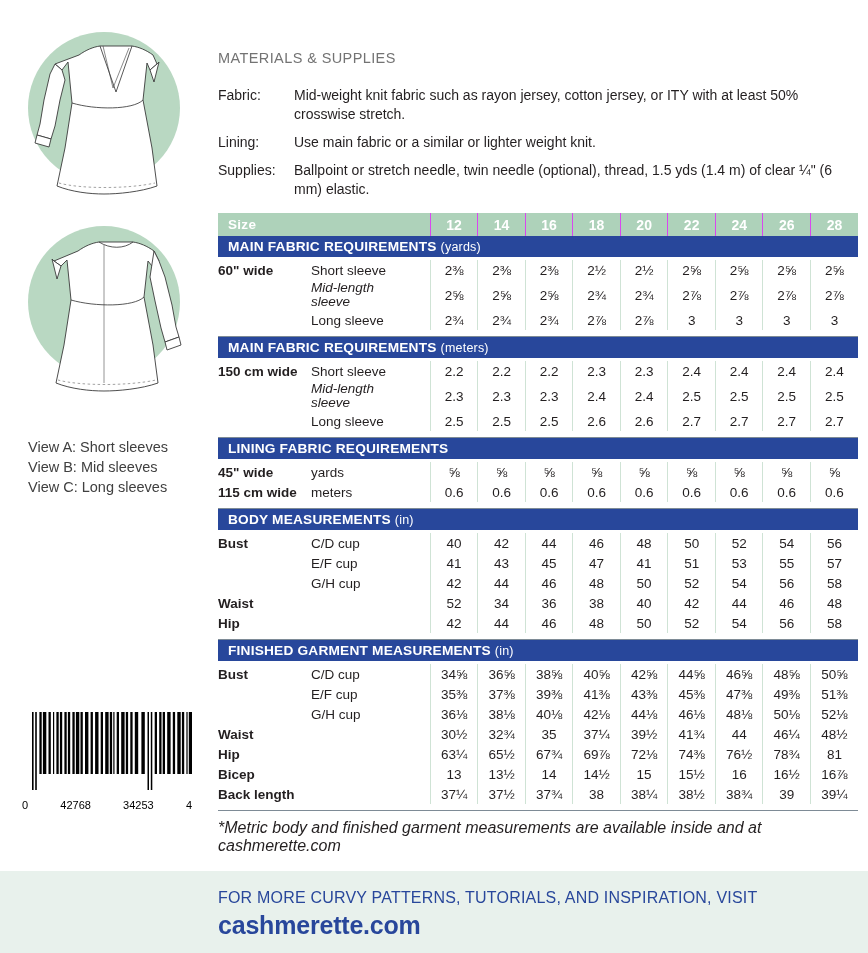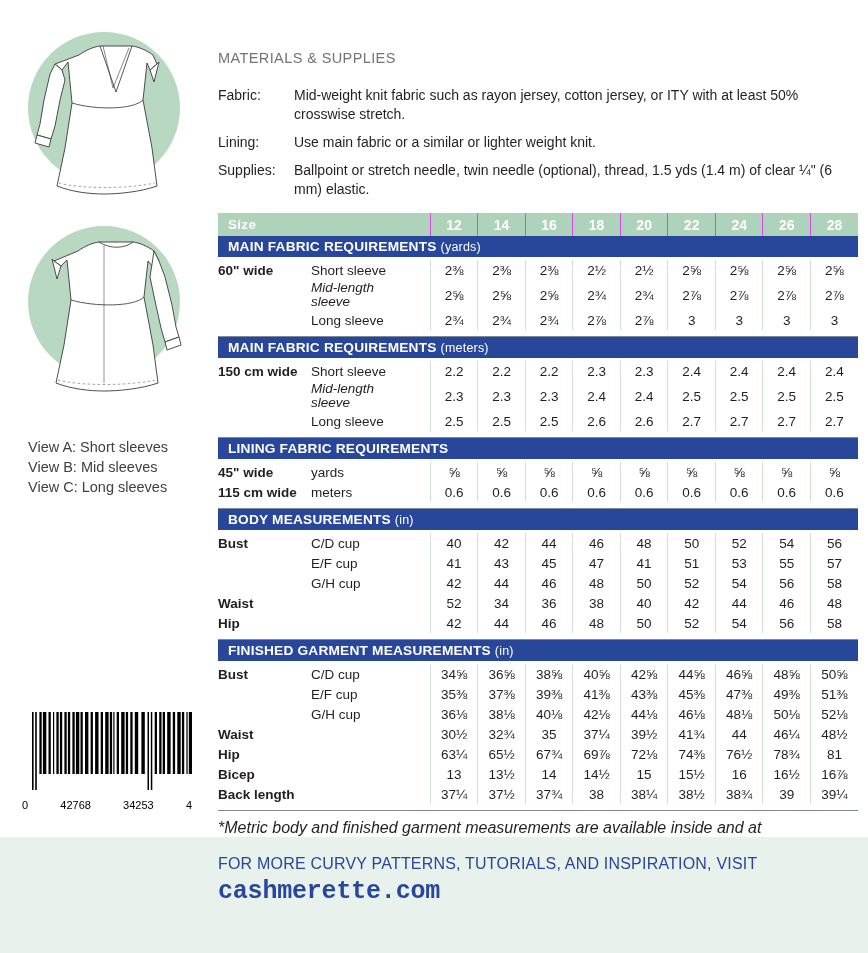--- a/index.html
+++ b/index.html
@@ -85,30 +85,30 @@
   .gap td { height: 6px; font-size: 0; line-height: 0; }
   .gap-sm td { height: 3px; font-size: 0; line-height: 0; }
 
   #metric-note {
     font-size: 16px; font-style: italic; margin-top: 8px; color: #231f20;
   }
 
   
   #footer-banner {
     position: absolute; left: 0; bottom: 0;
-    width: 868px; height: 116px;
+    width: 868px; height: 82px;
     background: #e8f1ec;
   }
   #footer-line1 {
     position: absolute; left: 218px; top: 18px;
     font-size: 16px; color: #28479b; letter-spacing: .2px;
   }
   #footer-line2 {
     position: absolute; left: 218px; top: 40px;
-    font-size: 25px; font-weight: bold; color: #28479b; letter-spacing: -.2px; font-family: Liberation Mono, monospace;
+    font-size: 25px; font-weight: bold; color: #28479b; letter-spacing: -.2px;
   }
 </style>
 </head>
 <body>
 
 <div id="left-col">
 
   <div class="illo-wrap">
     <svg width="215" height="205" viewBox="0 0 215 205">
       <circle cx="104" cy="108" r="76" fill="#b9d8c2"></circle>

